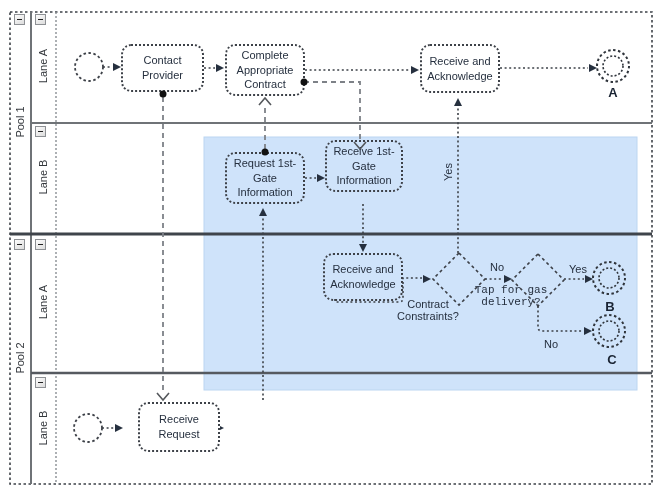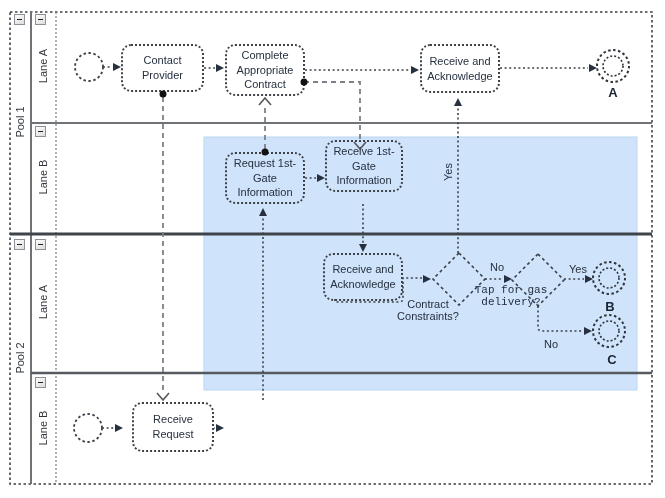--- a/index.html
+++ b/index.html
@@ -129,21 +129,21 @@
   <div class="task" style="left:420px;top:44px;width:80px;height:49px;">Receive and
 Acknowledge</div>
   <div class="task on-blue" style="left:225px;top:152px;width:80px;height:52px;">Request 1st-
 Gate
 Information</div>
   <div class="task on-blue" style="left:325px;top:140px;width:78px;height:52px;">Receive 1st-
 Gate
 Information</div>
   <div class="task on-blue" style="left:323px;top:253px;width:80px;height:48px;">Receive and
 Acknowledge</div>
-  <div class="task" style="left:132px;top:402px;width:82px;height:50px;text-align:center;">Receive
+  <div class="task" style="left:138px;top:402px;width:82px;height:50px;text-align:center;">Receive
 Request</div>
 
   <div class="msg-dot" style="left:163px;top:94px;"></div>
   <div class="msg-dot" style="left:304px;top:82px;"></div>
   <div class="msg-dot" style="left:265px;top:152px;"></div>
 
   <div class="lbl center" style="left:428px;top:310px;width:90px;">Contract
 Constraints?</div>
   <div class="lbl center" style="left:511px;top:296px;width:80px;font-family:Liberation Mono, monospace;">Tap for gas
 delivery?</div>

